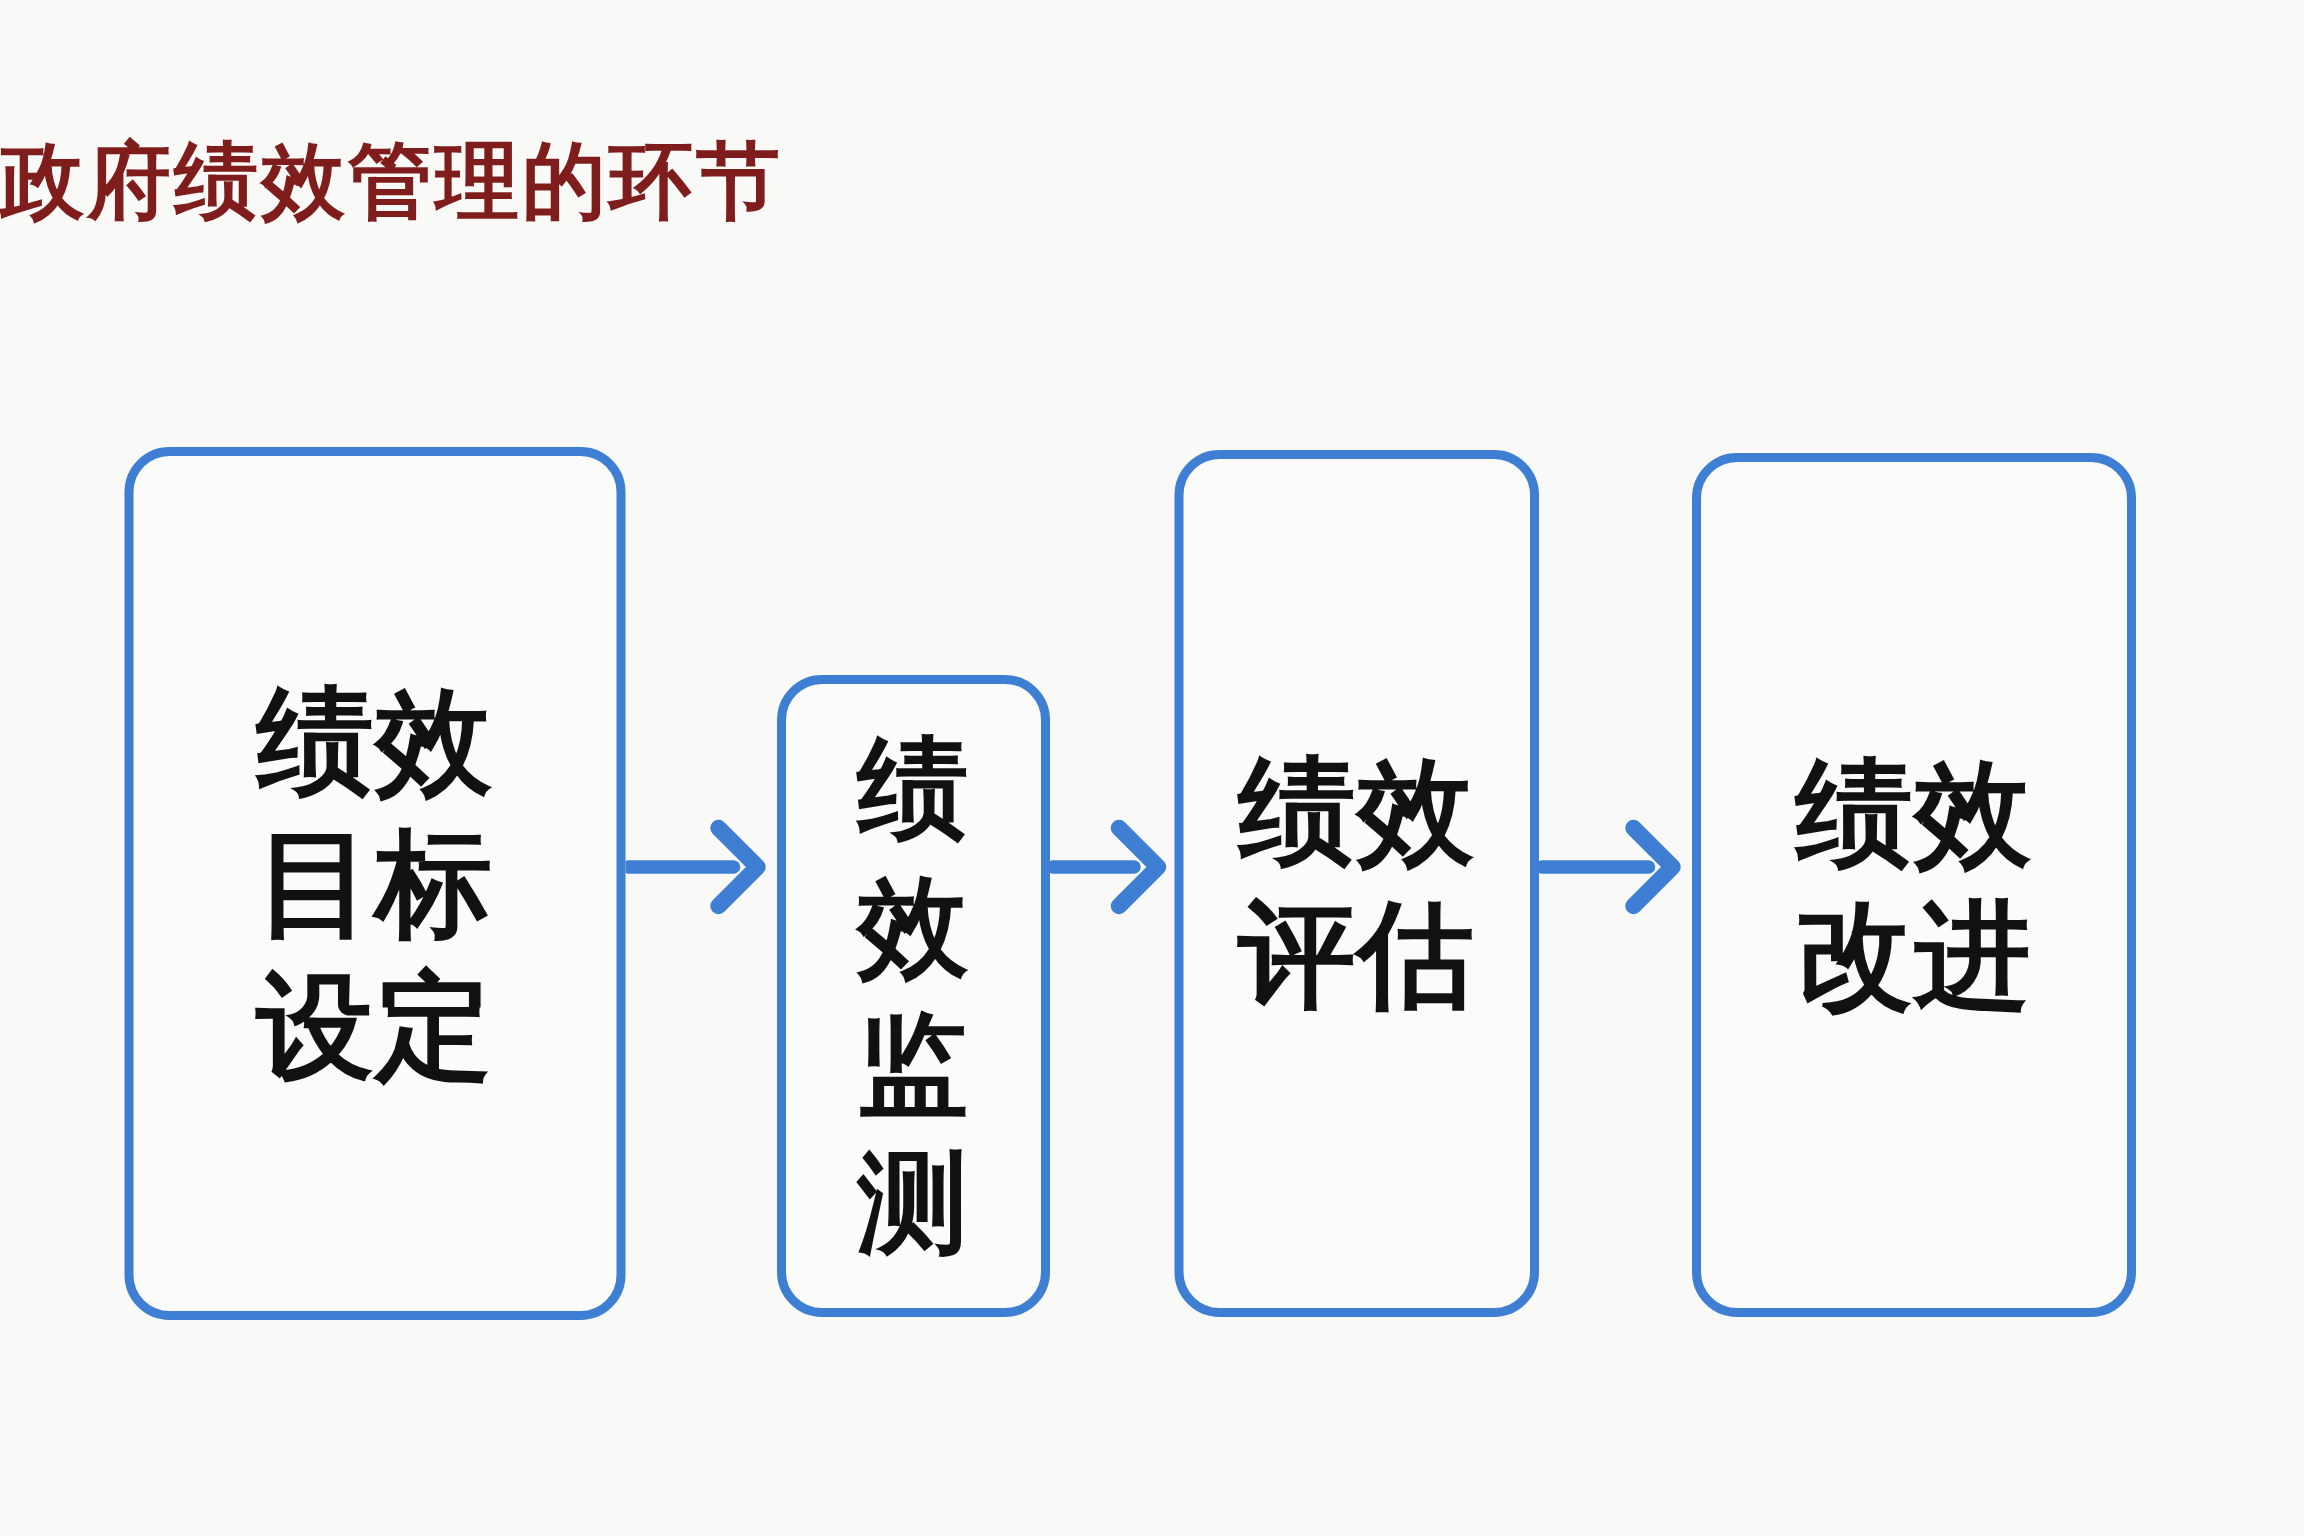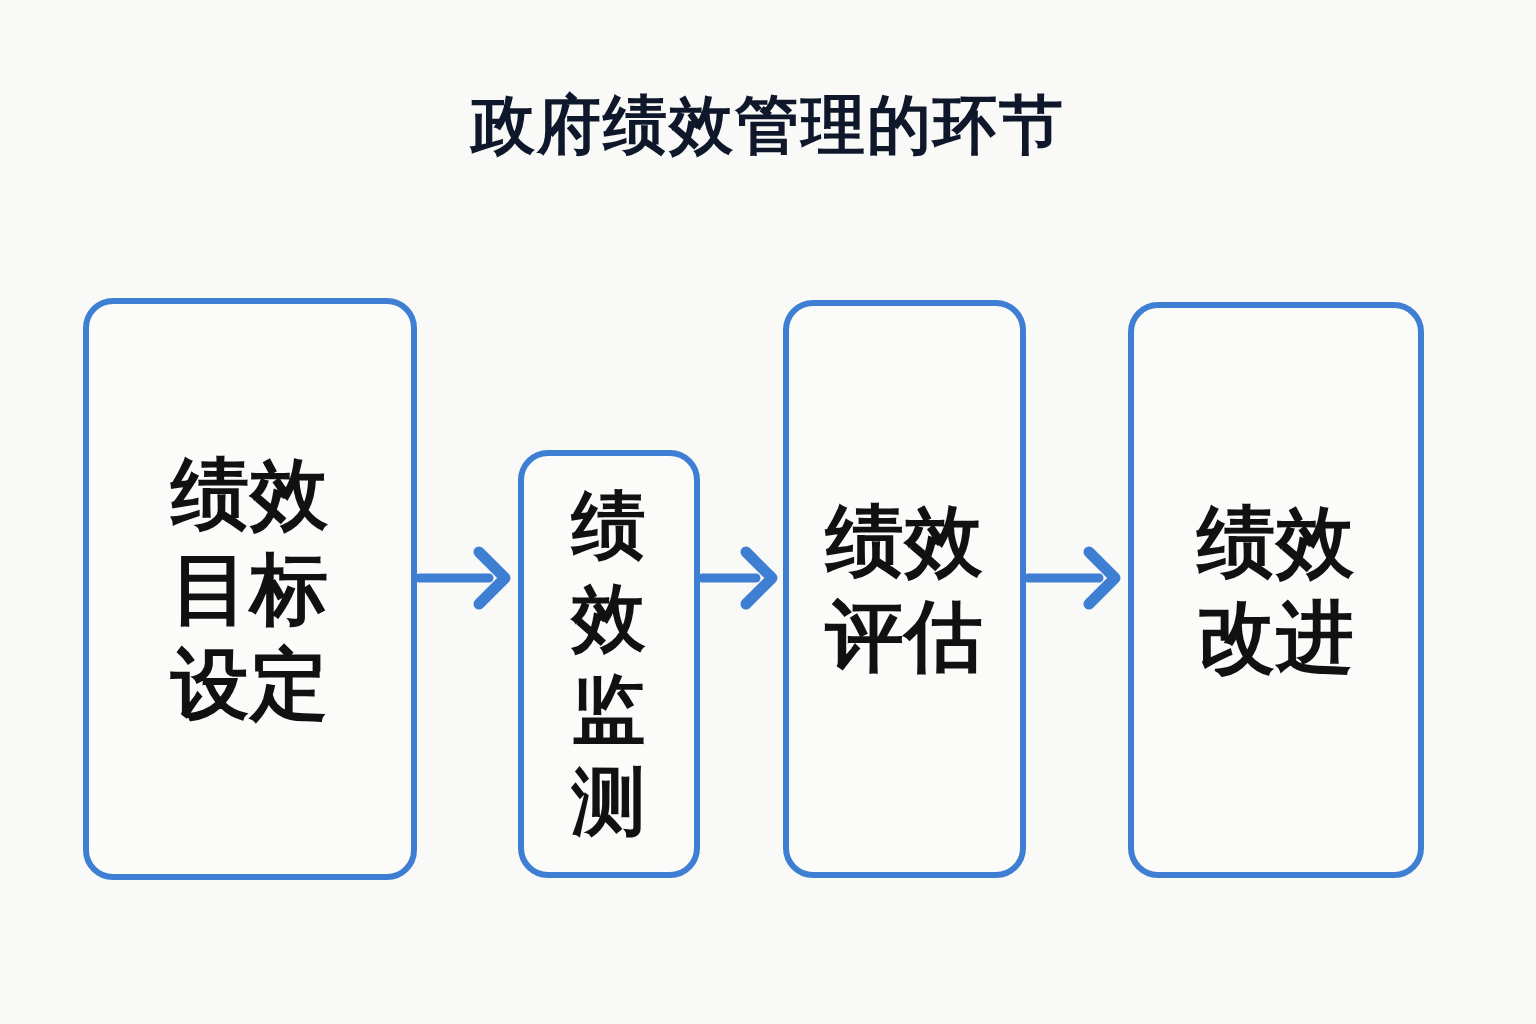--- a/index.html
+++ b/index.html
@@ -19,24 +19,23 @@
     height: 1024px;
     background: #f9f9f7;
   }
 
   
   .title {
     position: absolute;
     left: 0;
     top: 92px;
     width: 1536px;
-    text-align: center;
-    font-size: 64px;
+    font-size: 56px;
     font-weight: 700;
-    color: #0f172a;
+    color: #7f1d1d;
     letter-spacing: 2px;
     line-height: 1.05;
     white-space: nowrap;
   }
 
   
   .node {
     position: absolute;
     box-sizing: border-box;
     border: 6px solid #3e7fd4;

